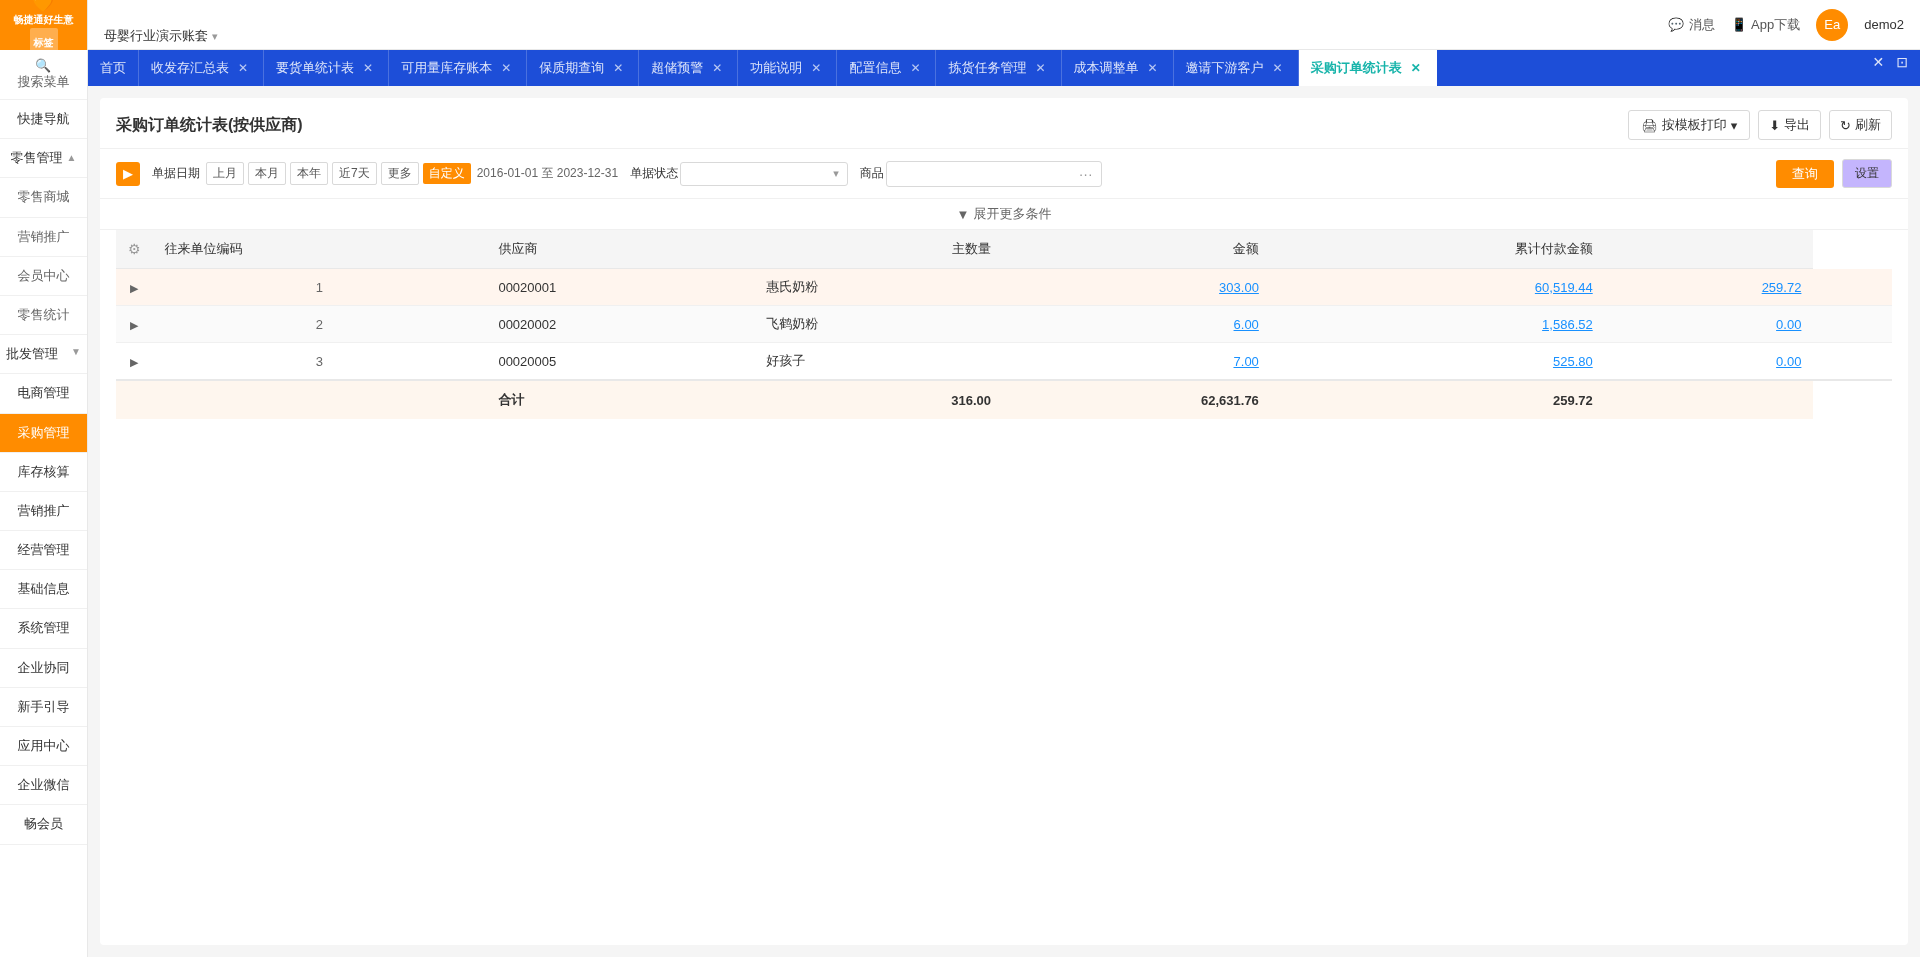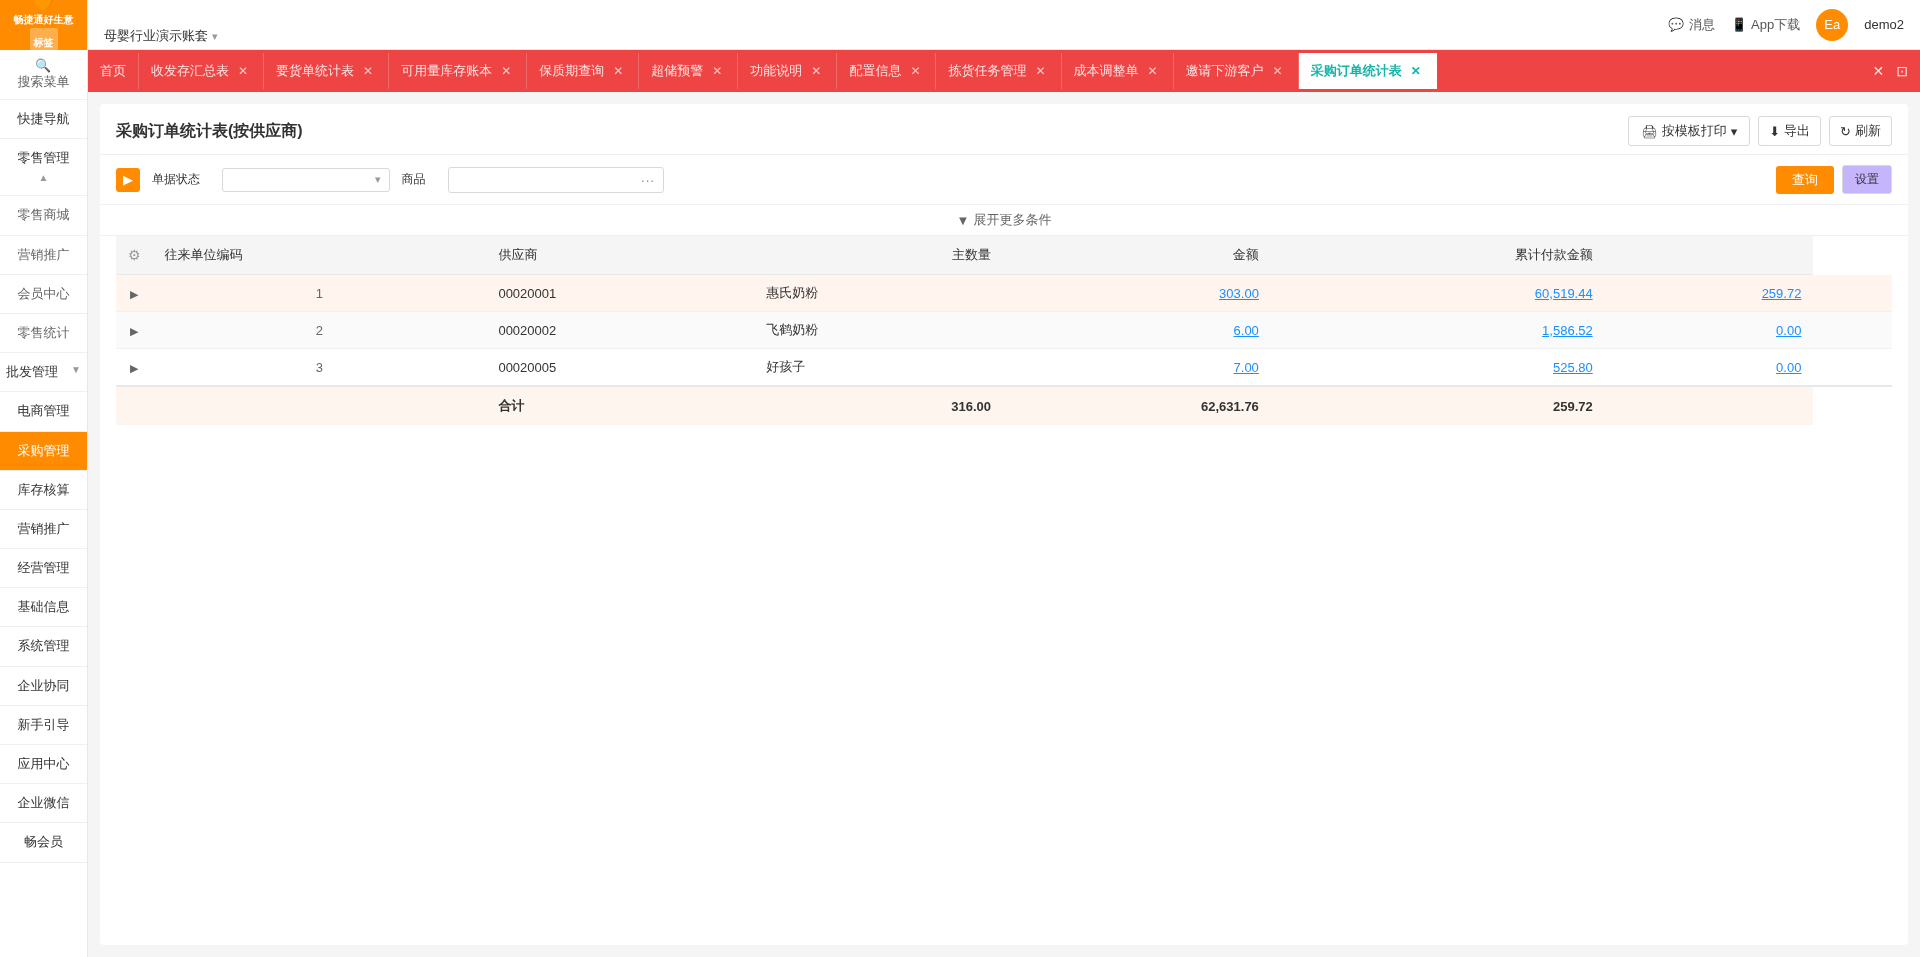--- a/index.html
+++ b/index.html
@@ -108,24 +108,24 @@
       display: flex;
       align-items: center;
       justify-content: center;
       font-size: 13px;
       cursor: pointer;
     }
     .user-name { color: #333; cursor: pointer; font-size: 13px; }
 
     
     #tabbar {
-      background: #ef4444;
-      display: flex;
-      align-items: center;
-      height: 42px;
+      background: #1d4ed8;
+      display: flex;
+      align-items: flex-start;
+      height: 36px;
       flex-shrink: 0;
       overflow-x: auto;
       scrollbar-width: none;
     }
     #tabbar::-webkit-scrollbar { display: none; }
     .tab-item {
       display: flex;
       align-items: center;
       padding: 0 12px;
       height: 36px;
@@ -286,21 +286,21 @@
       font-size: 12px;
       cursor: pointer;
     }
     .date-range {
       font-size: 12px;
       color: #666;
     }
     .filter-select-group {
       display: flex;
       align-items: center;
-      gap: 22px;
+      gap: 2px;
     }
     .filter-input {
       display: flex;
       align-items: center;
       border: 1px solid #d9d9d9;
       border-radius: 3px;
       padding: 4px 8px;
       gap: 4px;
       min-width: 160px;
       cursor: pointer;
@@ -436,21 +436,21 @@
 
   <div class="sidebar-search">
     <div>🔍</div>
     <div>搜索菜单</div>
   </div>
 
   <div class="sidebar-nav-item">
     <div>快捷导航</div>
   </div>
 
-  <div class="sidebar-nav-item" style="display:flex;align-items:center;justify-content:center;gap:4px;flex-direction:column;">
+  <div class="sidebar-nav-item" style="display:flex;align-items:center;justify-content:center;gap:4px;">
     <span>零售管理</span>
     <span class="nav-arrow">▲</span>
   </div>
 
   <div class="sidebar-nav-item" style="color:#666;font-size:11px;">
     <div>零售商城</div>
   </div>
 
   <div class="sidebar-nav-item" style="color:#666;font-size:11px;">
     <div>营销推广</div>
@@ -615,20 +615,32 @@
           <button class="btn-refresh">
             <span>↻</span>
             <span>刷新</span>
           </button>
         </div>
       </div>
 
       <div class="filter-bar">
         <div class="filter-toggle">
           <span>▶</span>
+        </div>
+        <div class="filter-group">
+          <span class="filter-label">单据日期</span>
+          <div class="date-shortcuts">
+            <button class="date-btn">上月</button>
+            <button class="date-btn">本月</button>
+            <button class="date-btn">本年</button>
+            <button class="date-btn">近7天</button>
+            <button class="date-btn">更多</button>
+            <span class="date-custom-badge">自定义</span>
+          </div>
+          <span class="date-range">2016-01-01 至 2023-12-31</span>
         </div>
 
         <div class="filter-select-group">
           <span class="filter-label">单据状态</span>
           <div class="filter-input">
             <input type="text" value="" style="width: 140px;">
             <span class="fi-arrow">▾</span>
           </div>
         </div>
 

